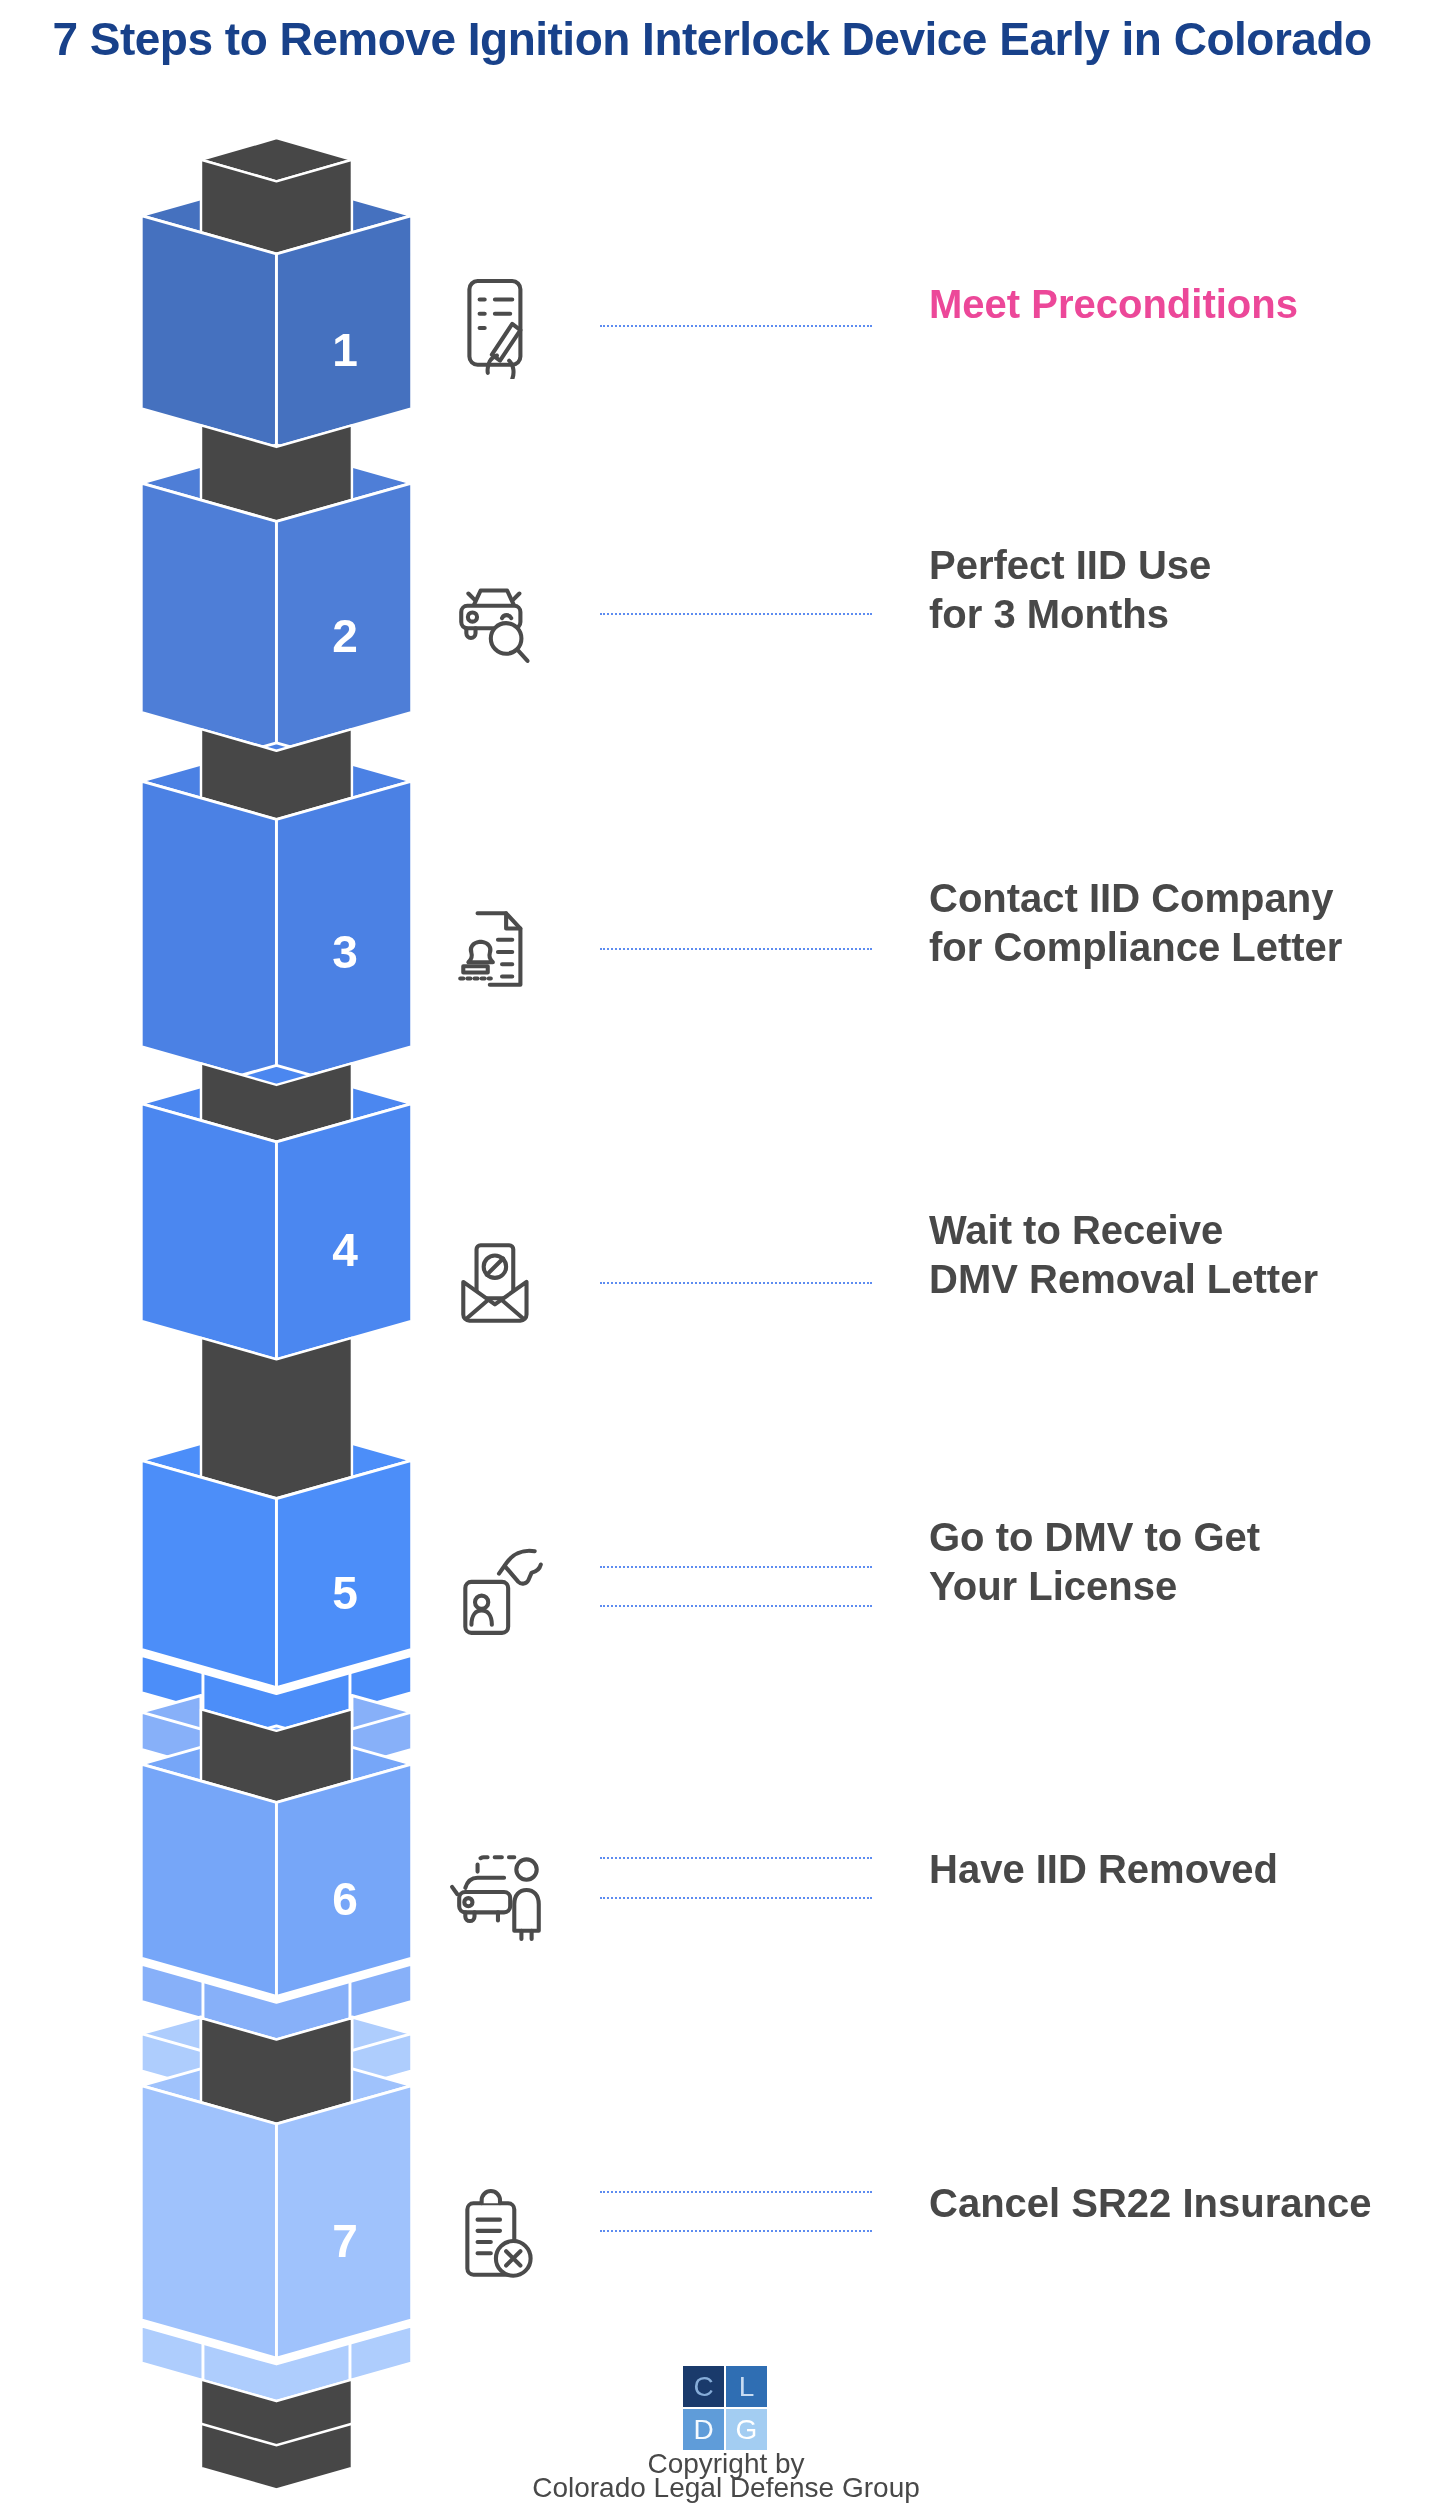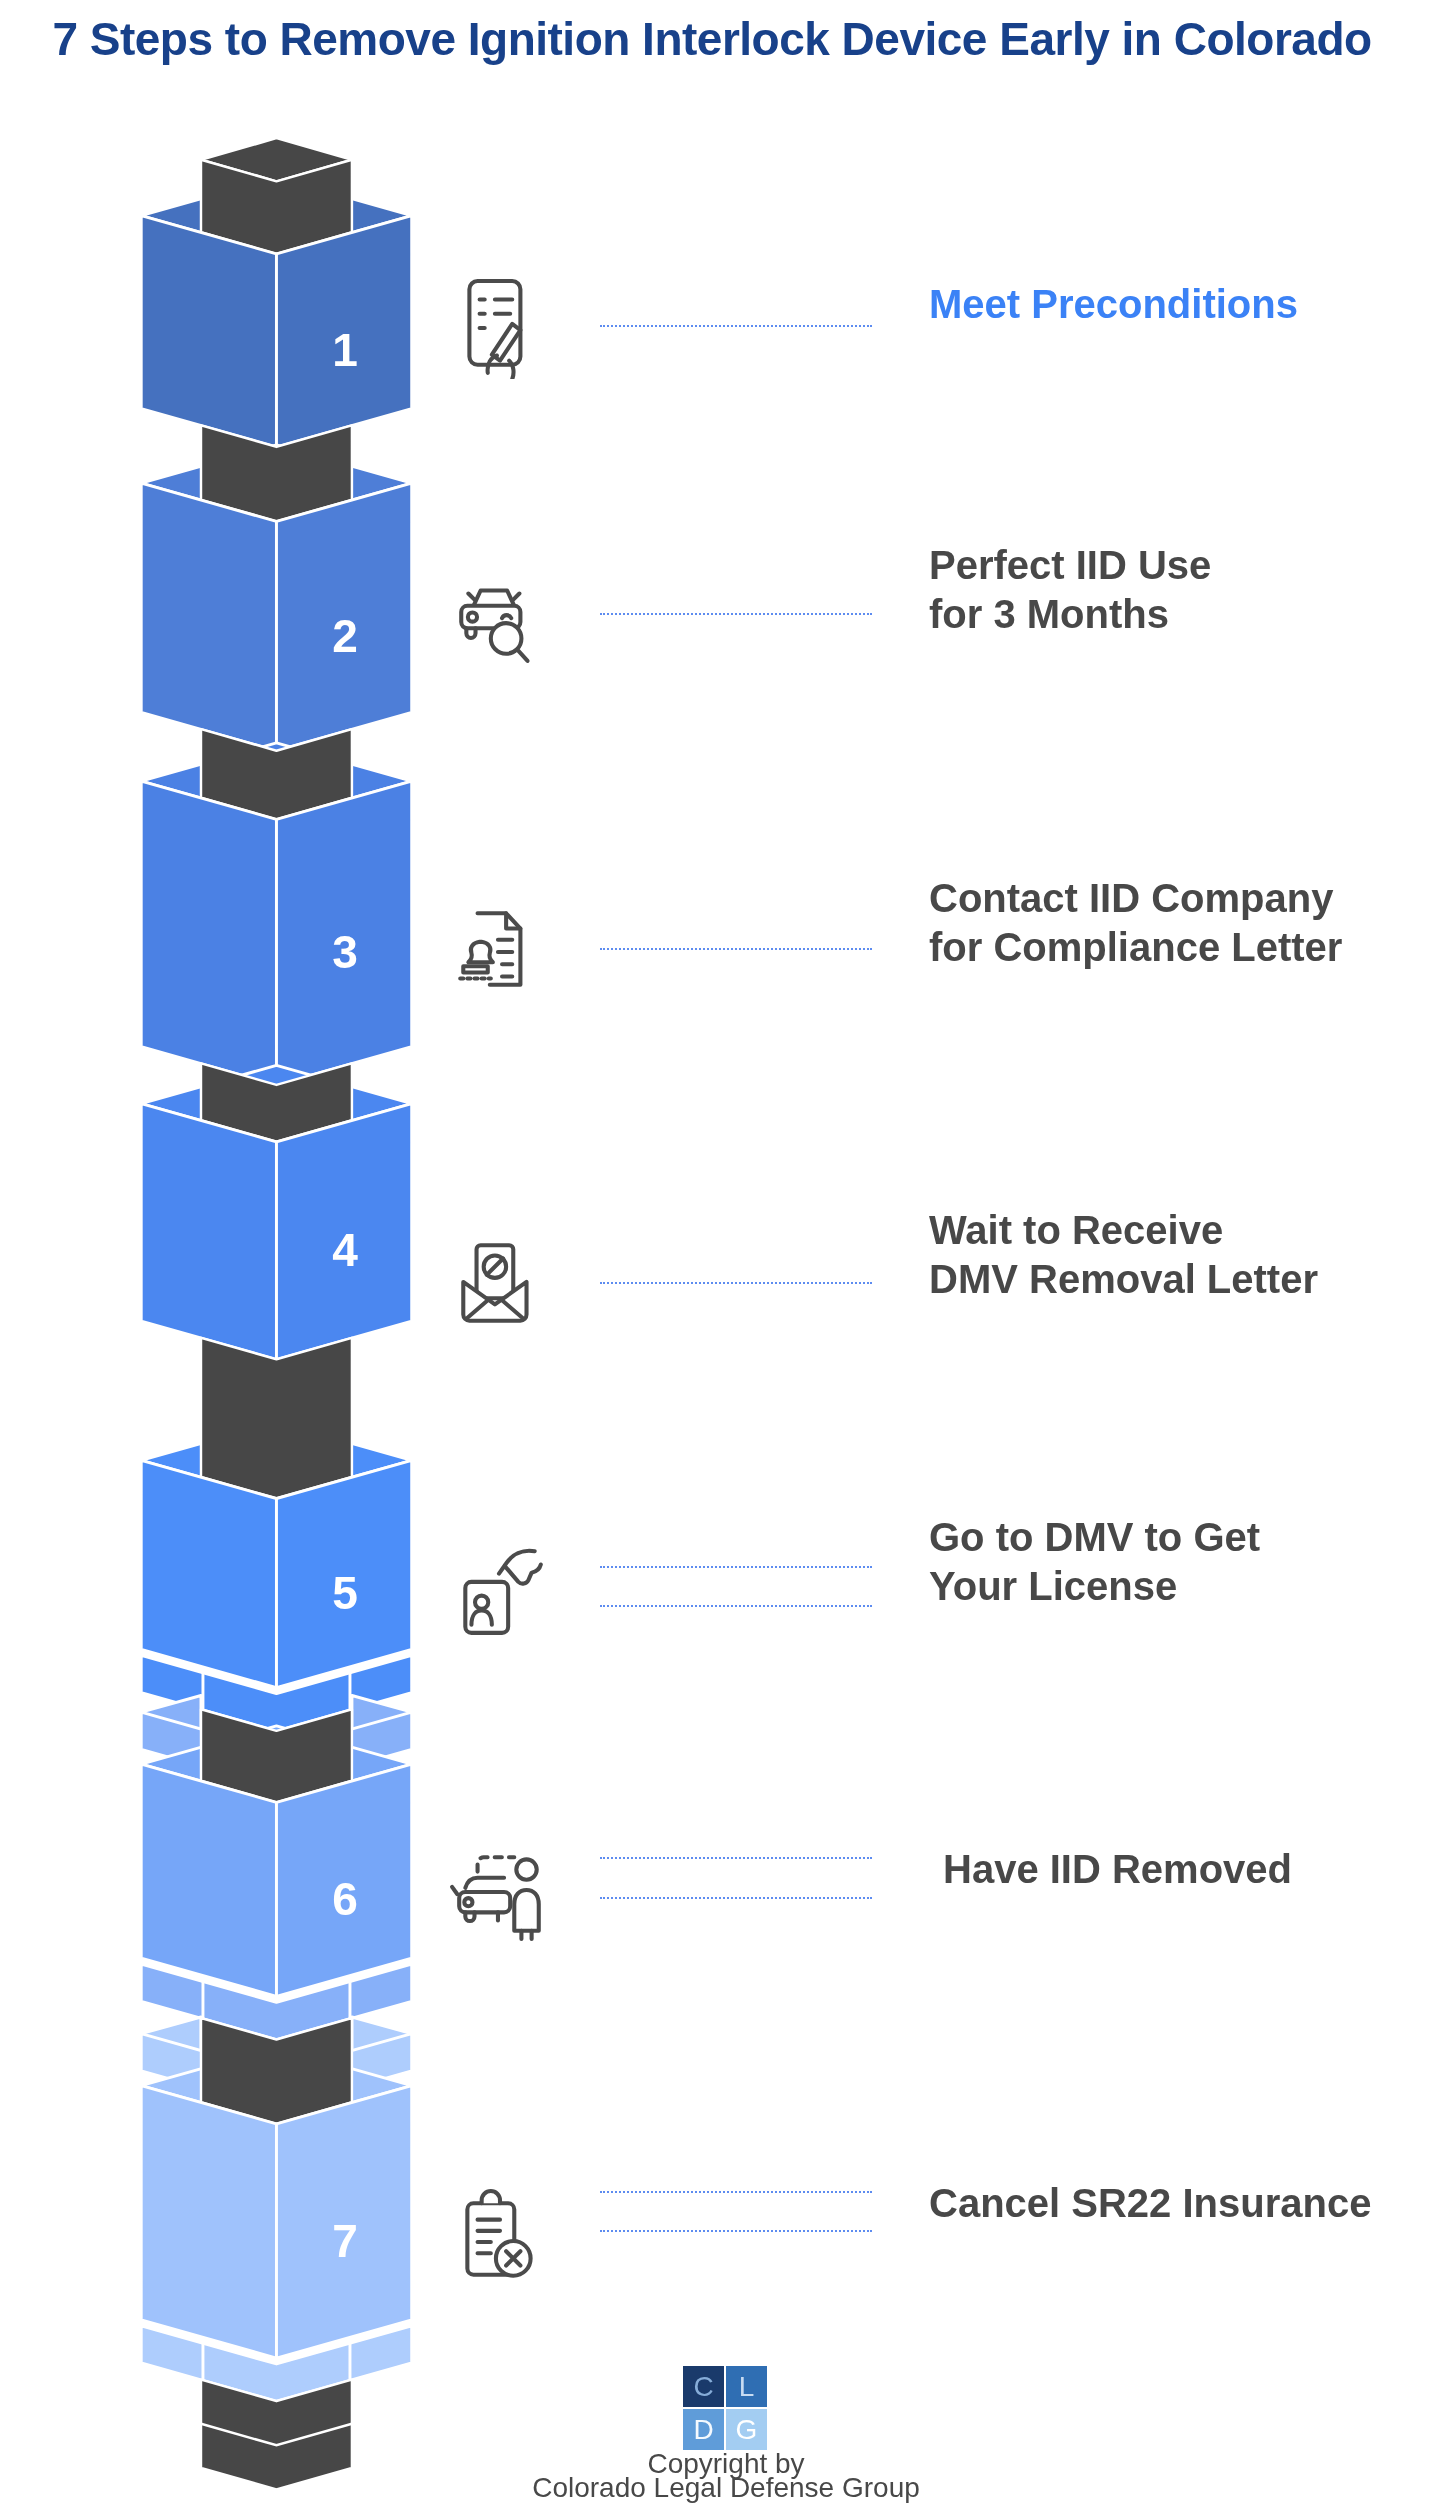--- a/index.html
+++ b/index.html
@@ -104,21 +104,21 @@
     </svg>
 
   <div id="rows">
       <div class="row-icon" style="left: 449px; top: 277px;"><svg class="icon-svg" viewBox="0 0 100 100">
           <rect x="20" y="4" width="50" height="82" rx="8"></rect>
           <path d="M30,22 h5 M45,22 h17 M30,36 h5 M45,36 h15 M30,50 h5"></path>
           <path d="M42,76 L62,46 L70,52 L50,82 Z" style="fill:#fff"></path>
           <path d="M38,94 c-1,-9 3,-15 9,-17 m12,5 c5,5 5,13 3,18"></path>
         </svg></div>
       <div class="dotline" style="left: 600px; top: 325px; border-top-color: rgb(93, 140, 240);"></div>
-      <div class="step-label" style="top: 304px; color: #3b82f6;">
+      <div class="step-label" style="top: 304px; color: #ec4899;">
         <div>Meet Preconditions</div>
       </div>
       <div class="row-icon" style="left: 449px; top: 565px;"><svg class="icon-svg" viewBox="0 0 100 100">
           <path d="M24,40 l7,-15 h26 l7,15"></path>
           <path d="M19,28 l6,6 M69,28 l-6,6"></path>
           <rect x="12" y="40" width="58" height="22" rx="6" style="fill:#fff"></rect>
           <circle cx="23" cy="51" r="4.5"></circle>
           <path d="M52,52 a5,5 0 0 1 9,0"></path>
           <path d="M17,62 v5 a4,4 0 0 0 9,0 v-5"></path>
           <circle cx="56" cy="72" r="15" style="fill:#fff"></circle>
@@ -172,21 +172,21 @@
           <rect x="10" y="50" width="50" height="20" rx="6" style="fill:#fff"></rect>
           <circle cx="19" cy="60" r="4"></circle>
           <path d="M8,52 l-5,-7"></path>
           <path d="M16,70 v4 a4,4 0 0 0 9,0 v-4 M48,70 v8"></path>
           <circle cx="76" cy="28" r="10" style="fill:#fff"></circle>
           <path d="M64,88 V62 c0,-9 5,-14 12,-14 s12,5 12,14 v26 z" style="fill:#fff"></path>
           <path d="M71,88 v8 M81,88 v8"></path>
         </svg></div>
       <div class="dotline" style="left: 600px; top: 1857px; border-top-color: rgb(93, 140, 240);"></div>
       <div class="dotline" style="left: 600px; top: 1897px; border-top-color: rgb(93, 140, 240);"></div>
-      <div class="step-label" style="top: 1869px; color: rgb(72, 72, 72); margin-left: 14px;">
+      <div class="step-label" style="top: 1869px; color: rgb(72, 72, 72);">
         <div>Have IID Removed</div>
       </div>
       <div class="row-icon" style="left: 449px; top: 2187px;"><svg class="icon-svg" viewBox="0 0 100 100">
           <rect x="18" y="16" width="46" height="70" rx="6"></rect>
           <path d="M32,16 v-3 a9,9 0 0 1 18,0 v3" style="fill:#fff"></path>
           <path d="M28,32 h22 M28,43 h22 M28,54 h13 M28,65 h13"></path>
           <circle cx="63" cy="70" r="17" style="fill:#fff"></circle>
           <path d="M56,63 l14,14 M70,63 l-14,14"></path>
         </svg></div>
       <div class="dotline" style="left: 600px; top: 2191px; border-top-color: rgb(93, 140, 240);"></div>

